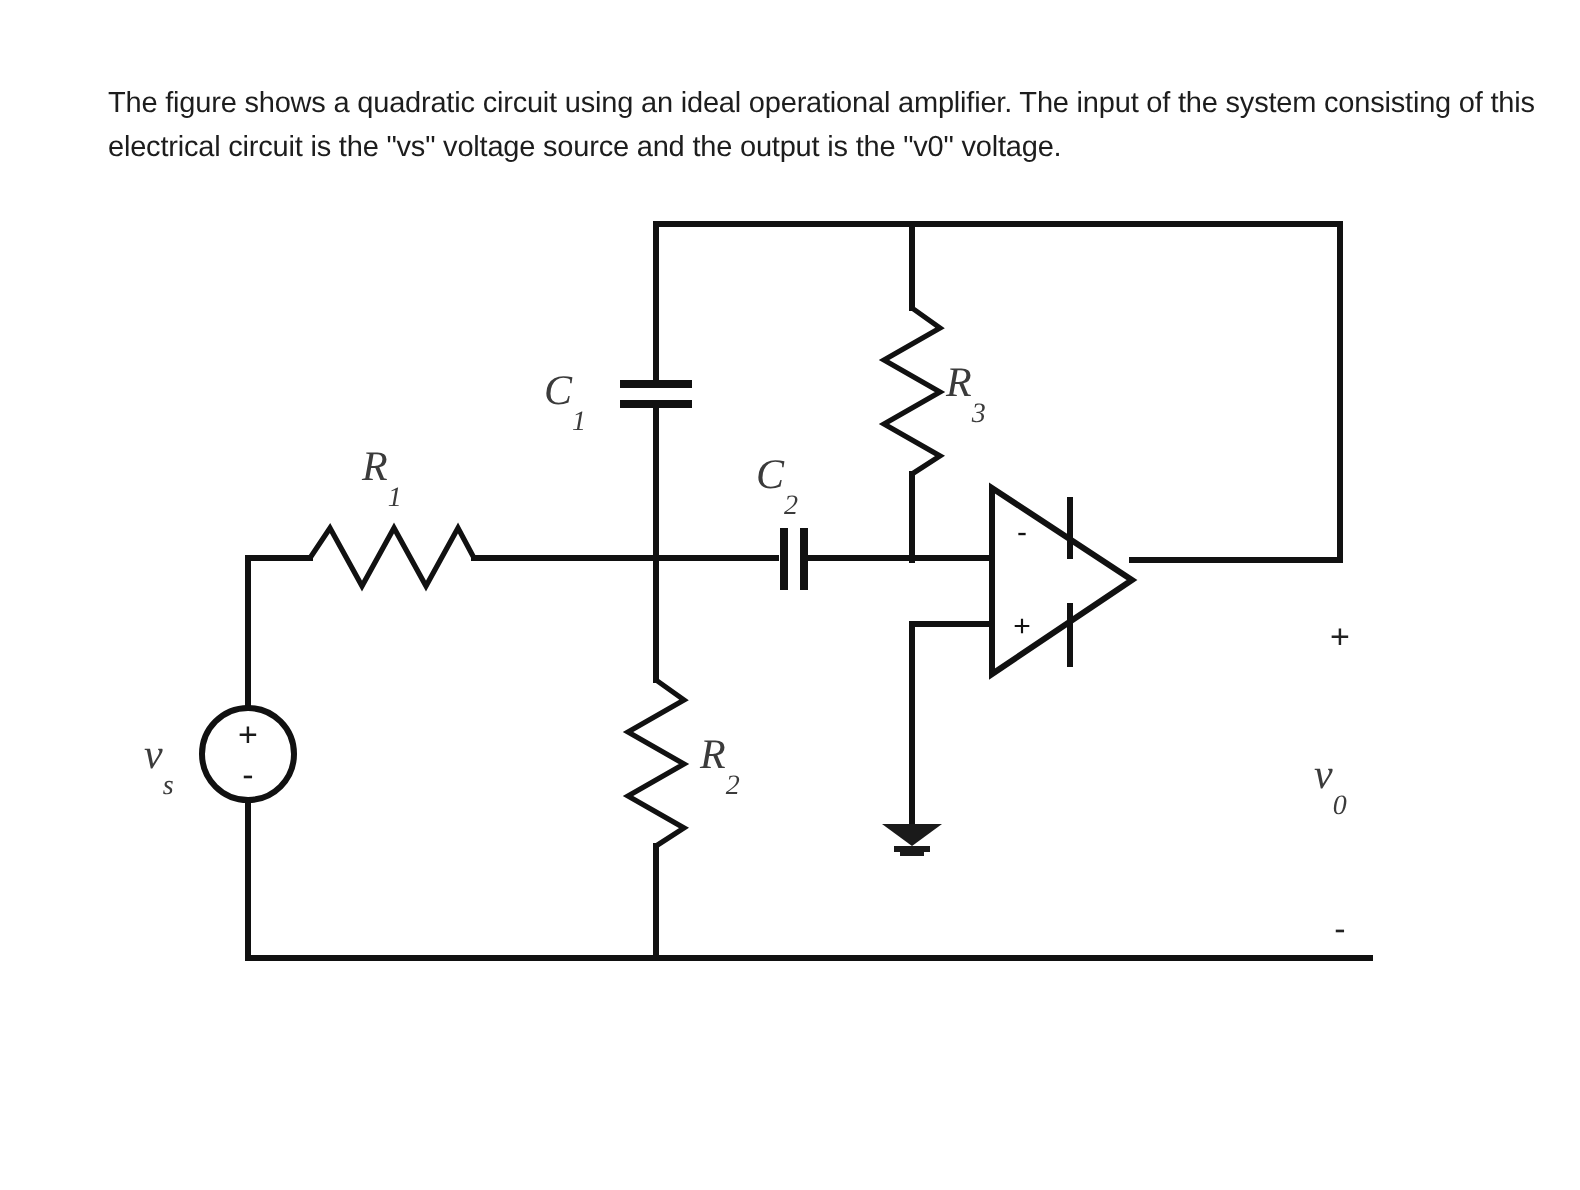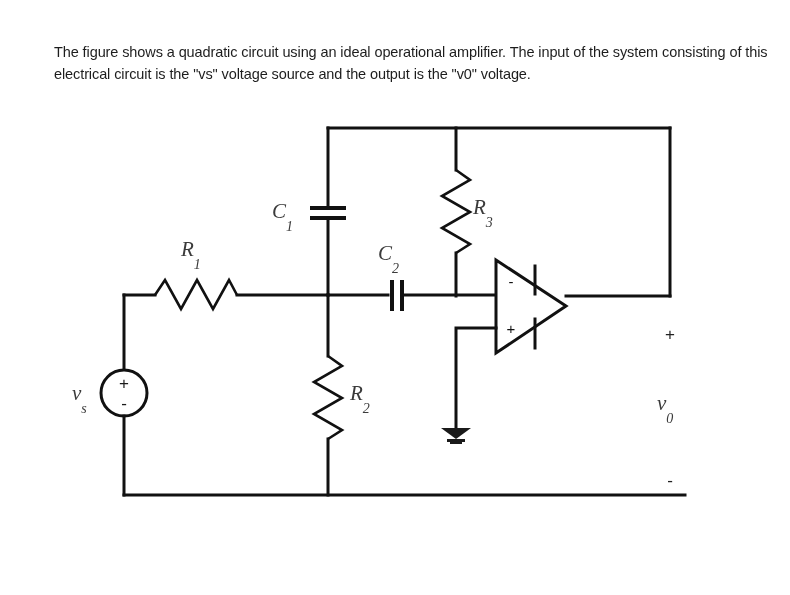--- a/index.html
+++ b/index.html
@@ -29,21 +29,21 @@
     color: #1d1d1d;
     letter-spacing: -0.1px;
     margin-left: 36px;
   }
   #intro-text { top: 26px; }
   #question-text { top: 527px; }
 
   .figure-wrap {
     position: absolute;
     left: 0px;
-    top: 108px;
+    top: 92px;
     width: 722px;
     height: 410px;
   }
   svg.circuit { display: block; }
   .wire {
     stroke: #111111;
     stroke-width: 3;
     fill: none;
     stroke-linecap: square;
     stroke-linejoin: miter;

